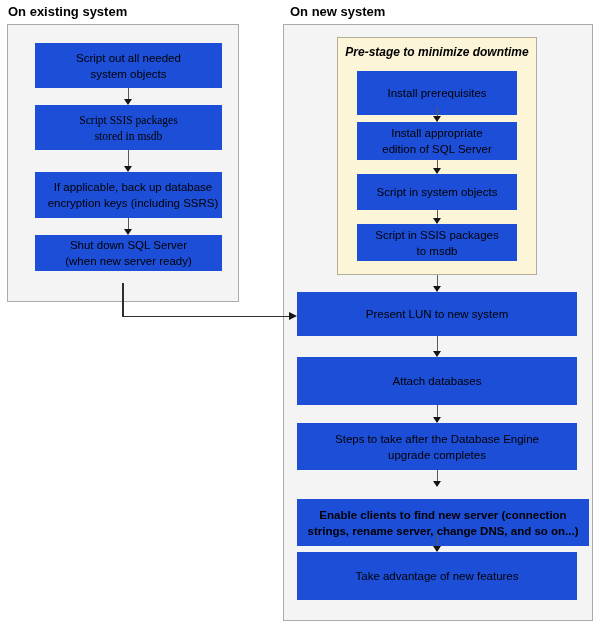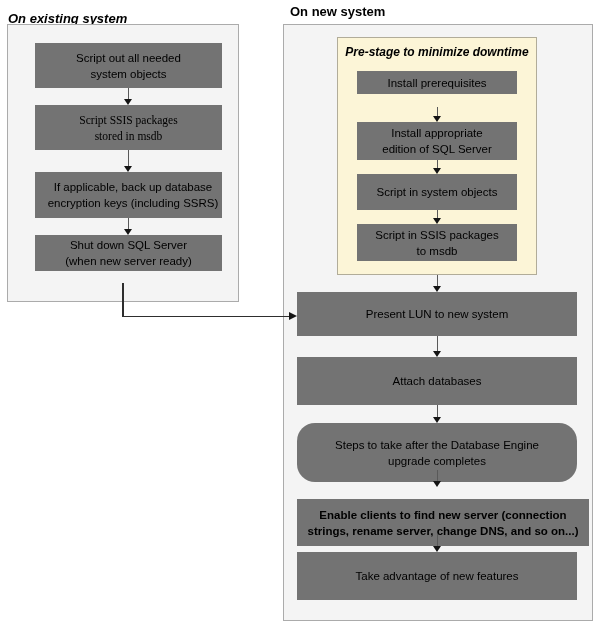--- a/index.html
+++ b/index.html
@@ -20,21 +20,21 @@
     white-space: nowrap;
   }
   .panel {
     position: absolute;
     background: #f4f4f4;
     border: 1.5px solid #ababab;
     box-sizing: border-box;
   }
   .stepbox {
     position: absolute;
-    background: #737373;
+    background: #1d4ed8;
     display: flex;
     align-items: center;
     justify-content: center;
     text-align: center;
     font-size: 11.5px;
     line-height: 16px;
     white-space: pre-line;
     box-sizing: border-box;
     padding: 0 2px;
   }
@@ -73,21 +73,21 @@
     border-top: 4.5px solid transparent;
     border-bottom: 4.5px solid transparent;
     border-left: 8px solid #141414;
   }
 </style>
 </head>
 <body>
 
 <div class="canvas">
 
-  <div class="heading" style="left:8px; top:11px;font-style:italic;">On existing system</div>
+  <div class="heading" style="left:8px; top:4px;">On existing system</div>
   <div class="heading" style="left:290px; top:4px;">On new system</div>
 
   <div class="panel" style="left:7px; top:24px; width:232px; height:278px;">
 
     <div class="stepbox" style="left:27px; top:18px; width:187px; height:45px;">Script out all needed
 system objects</div>
 
     <div class="varrow" style="left:115px; top:63px; height:17px;">
       <div class="shaft"></div>
       <div class="head"></div>
@@ -111,21 +111,21 @@
 
     <div class="stepbox" style="left:27px; top:210px; width:187px; height:36px;">Shut down SQL Server
 (when new server ready)</div>
   </div>
 
   <div class="panel" style="left:283px; top:24px; width:310px; height:597px;">
 
     <div class="prestage" style="left:53px; top:12px; width:200px; height:238px;">
       <div class="prestage-title">Pre-stage to minimize downtime</div>
 
-      <div class="stepbox" style="left:19px; top:33px; width:160px; height:23px;">Install prerequisites</div>
+      <div class="stepbox" style="left:19px; top:33px; width:160px; height:44px;">Install prerequisites</div>
 
       <div class="varrow" style="left:94px; top:69px; height:15px;">
         <div class="shaft"></div>
         <div class="head"></div>
       </div>
 
       <div class="stepbox" style="left:19px; top:84px; width:160px; height:38px;">Install appropriate
 edition of SQL Server</div>
 
       <div class="varrow" style="left:94px; top:122px; height:14px;">
@@ -156,21 +156,21 @@
       <div class="head"></div>
     </div>
 
     <div class="stepbox" style="left:13px; top:332px; width:280px; height:48px;">Attach databases</div>
 
     <div class="varrow" style="left:148px; top:380px; height:18px;">
       <div class="shaft"></div>
       <div class="head"></div>
     </div>
 
-    <div class="stepbox" style="left:13px; top:398px; width:280px; height:59px;border-radius:18px;">Steps to take after the Database Engine
+    <div class="stepbox" style="left:13px; top:398px; width:280px; height:47px;">Steps to take after the Database Engine
 upgrade completes</div>
 
     <div class="varrow" style="left:148px; top:445px; height:17px;">
       <div class="shaft"></div>
       <div class="head"></div>
     </div>
 
     <div class="stepbox" style="left:13px; top:474px; width:292px; height:47px;font-weight:bold;">Enable clients to find new server (connection
 strings, rename server, change DNS, and so on...)</div>
 

